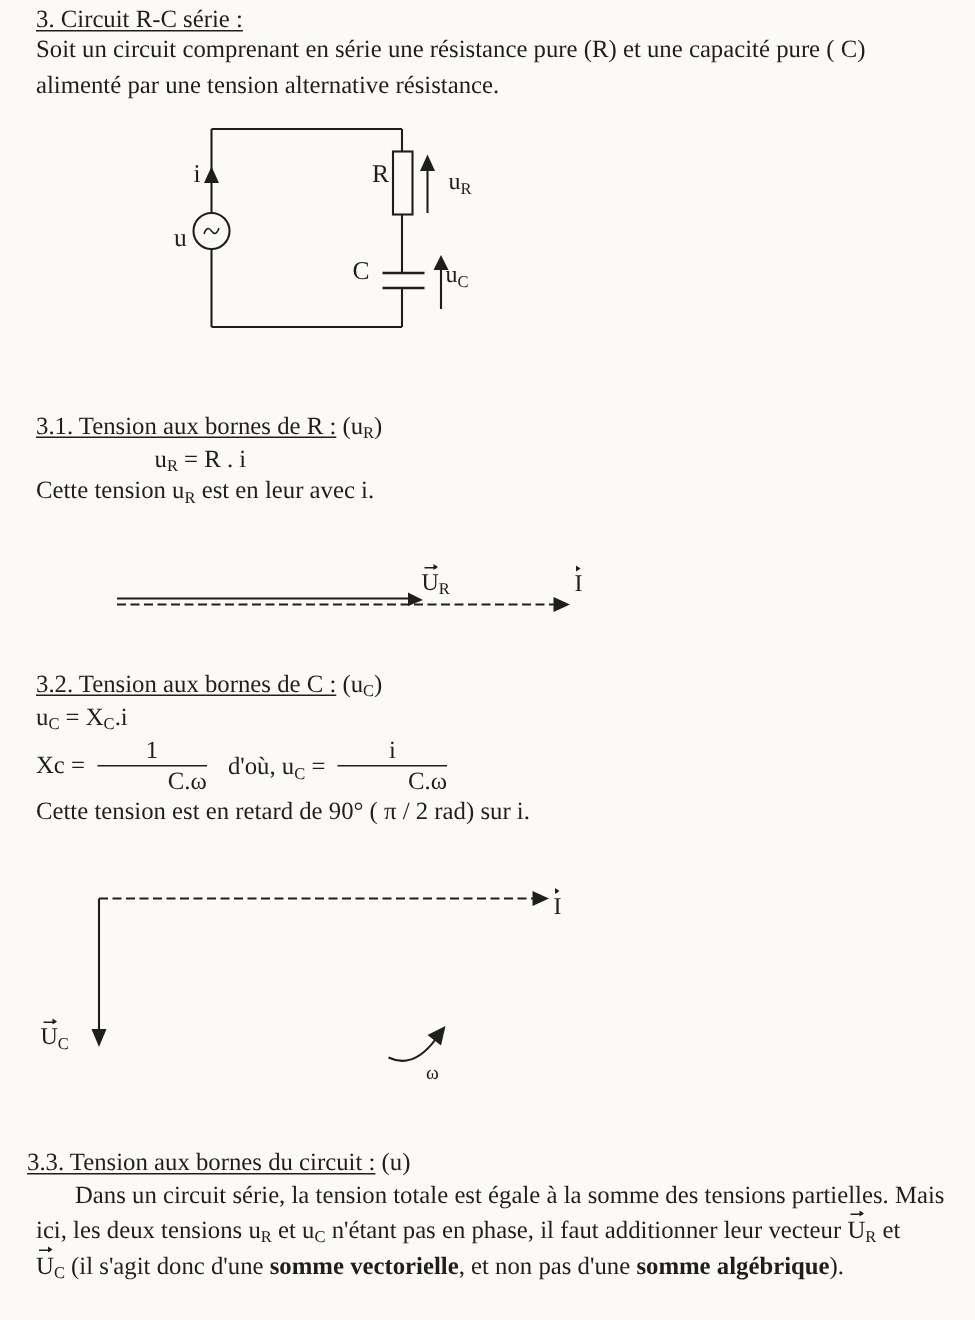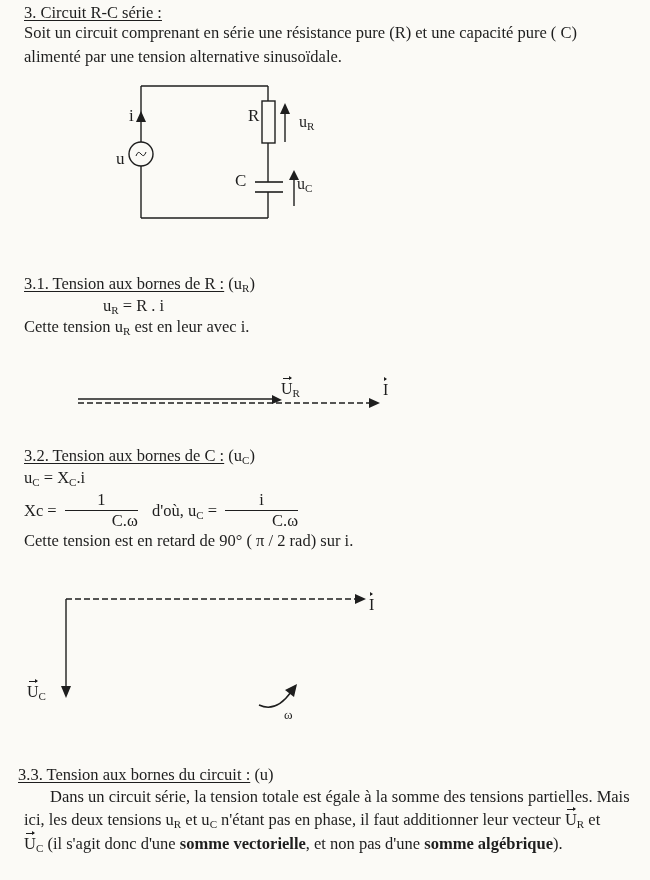--- a/index.html
+++ b/index.html
@@ -27,21 +27,21 @@
   .frac { display: inline-block; vertical-align: middle; text-align: center; margin: 0 4px; }
   .frac .num { display: block; padding: 0 3px; border-bottom: 1px solid #1e1e1e; line-height: 20px; }
   .frac .den { display: block; line-height: 20px; margin-left: 47px; }
   b { font-weight: bold; }
 </style>
 </head>
 <body>
 
 <div class="abs u" style="left:24px; top:5px;">3. Circuit R-C série :</div>
 <div class="abs" style="left:24px; top:25px;">Soit un circuit comprenant en série une résistance pure (R) et une capacité pure ( C)</div>
-<div class="abs" style="left:24px; top:49px;">alimenté par une tension alternative sinusoïdale.</div>
+<div class="abs" style="left:24px; top:49px;">alimenté par une tension alternative résistance.</div>
 
 <svg width="650" height="880" style="pointer-events:none;">
   <g stroke="#1e1e1e" stroke-width="1.4" fill="none">
 
     <line x1="141" y1="86" x2="268" y2="86"></line>
     <line x1="141" y1="218" x2="268" y2="218"></line>
     <line x1="141" y1="86" x2="141" y2="142"></line>
     <line x1="141" y1="166" x2="141" y2="218"></line>
     <line x1="268" y1="86" x2="268" y2="101"></line>
     <line x1="268" y1="143" x2="268" y2="182"></line>

